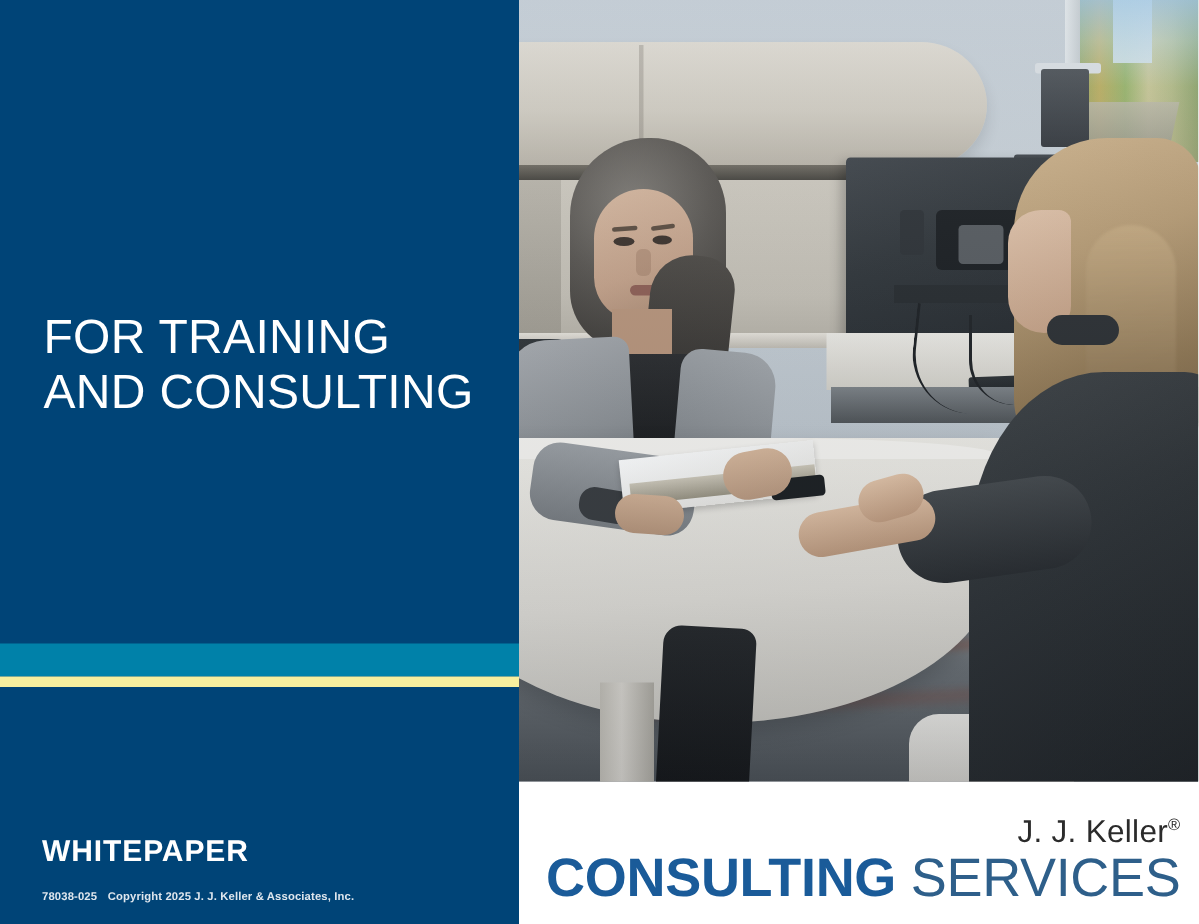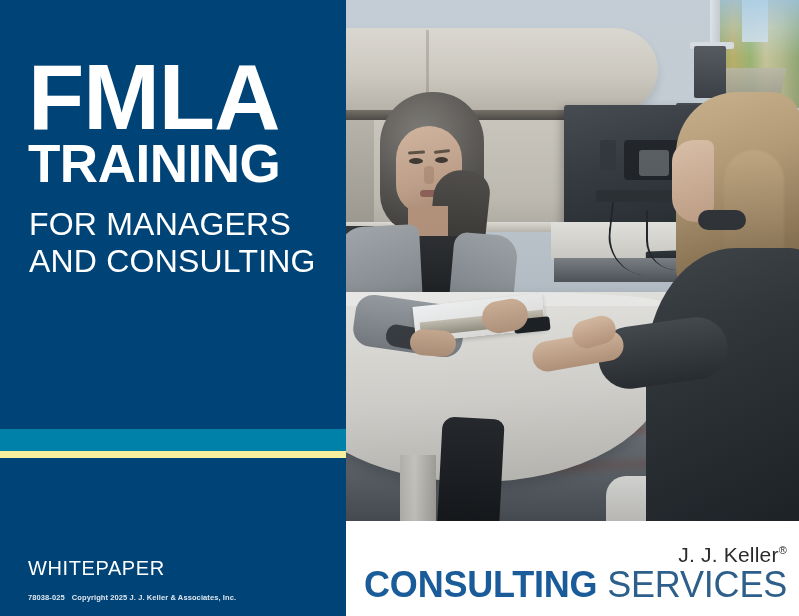--- a/index.html
+++ b/index.html
@@ -90,21 +90,21 @@
     height: 7px;
     background: #f7ef9e;
   }
 
   
   .whitepaper {
     position: absolute;
     left: 28px;
     top: 557px;
     font-size: 20px;
-    font-weight: normal;
+    font-weight: bold;
     color: #ffffff;
     letter-spacing: 0.6px;
   }
   .copyright {
     position: absolute;
     left: 28px;
     top: 593px;
     font-size: 7.5px;
     font-weight: bold;
     color: #dfe7ee;
@@ -568,27 +568,23 @@
     <div class="ph-w2-body"></div>
     <div class="ph-w2-arm"></div>
     <div class="ph-w2-forearm"></div>
     <div class="ph-w2-hand"></div>
 
     <div class="ph-grade"></div>
   </div>
 
   <div class="blue-panel"></div>
 
-  <div class="title-block">
-    <div class="title-main">FMLA</div>
-    <div class="title-sub">TRAINING</div>
-  </div>
 
   <div class="subtitle">
-    <div>FOR MANAGERS</div>
+    <div>FOR TRAINING</div>
     <div>AND CONSULTING</div>
   </div>
 
   <div class="bar-teal"></div>
   <div class="bar-yellow"></div>
 
   <div class="whitepaper">WHITEPAPER</div>
 
   <div class="copyright">
     <span class="code">78038-025</span><span>Copyright 2025 J. J. Keller &amp; Associates, Inc.</span>

